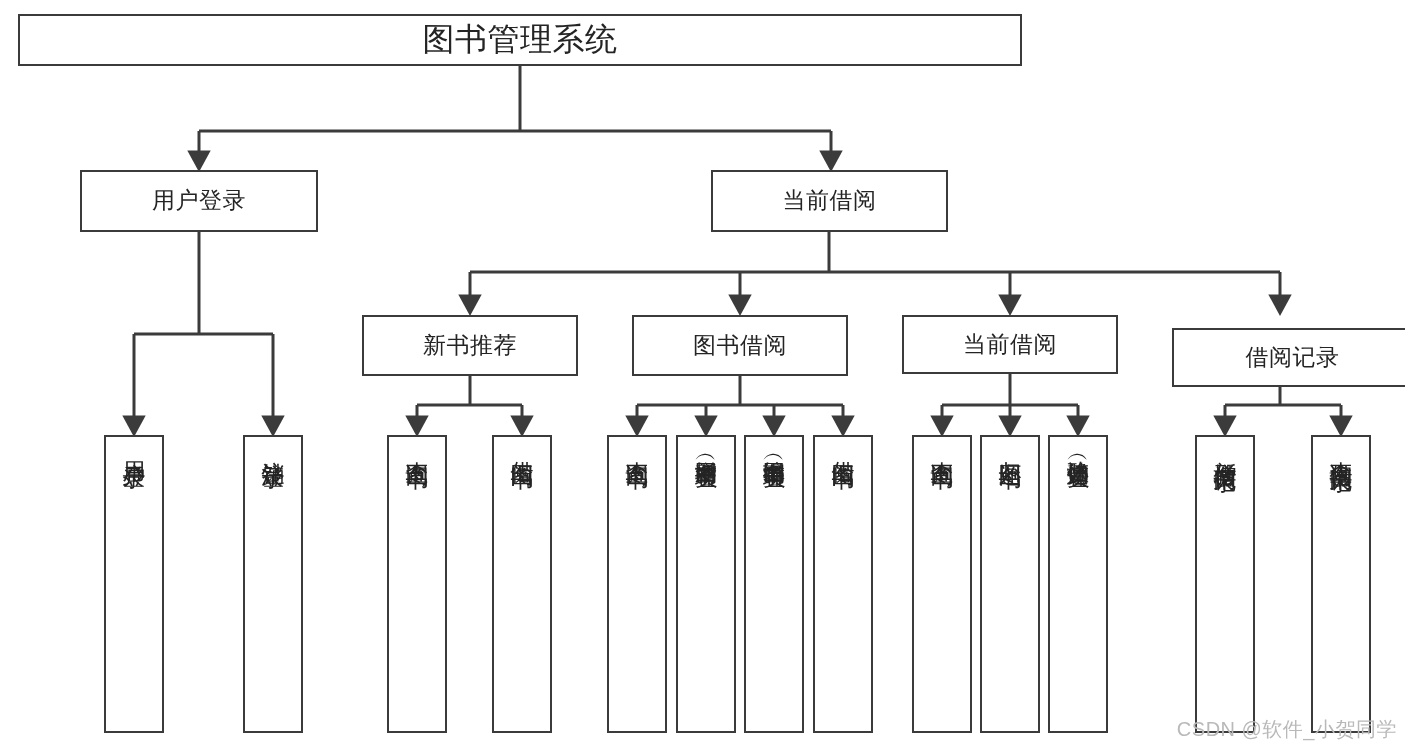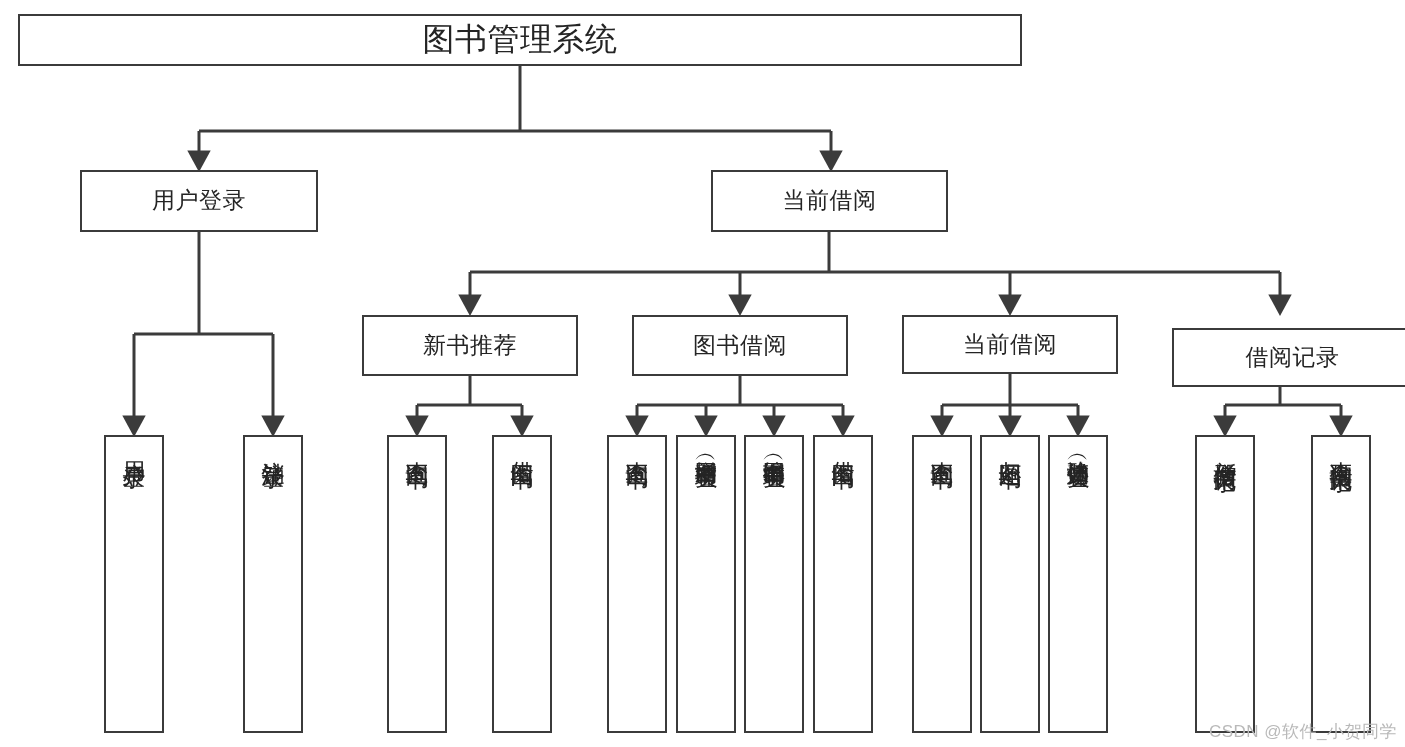--- a/index.html
+++ b/index.html
@@ -65,21 +65,21 @@
     font-size: 32px;
   }
   .node.vertical.tall-text .node-label {
     font-size: 22px;
     letter-spacing: 1px;
   }
   #watermark {
     position: absolute;
     right: 8px;
     bottom: 4px;
-    font-size: 17px;
+    font-size: 20px;
     color: #b9b9b9;
     white-space: nowrap;
     letter-spacing: 0.5px;
     user-select: none;
   }
 </style>
 </head>
 <body>
 
 <div id="diagram-root">

